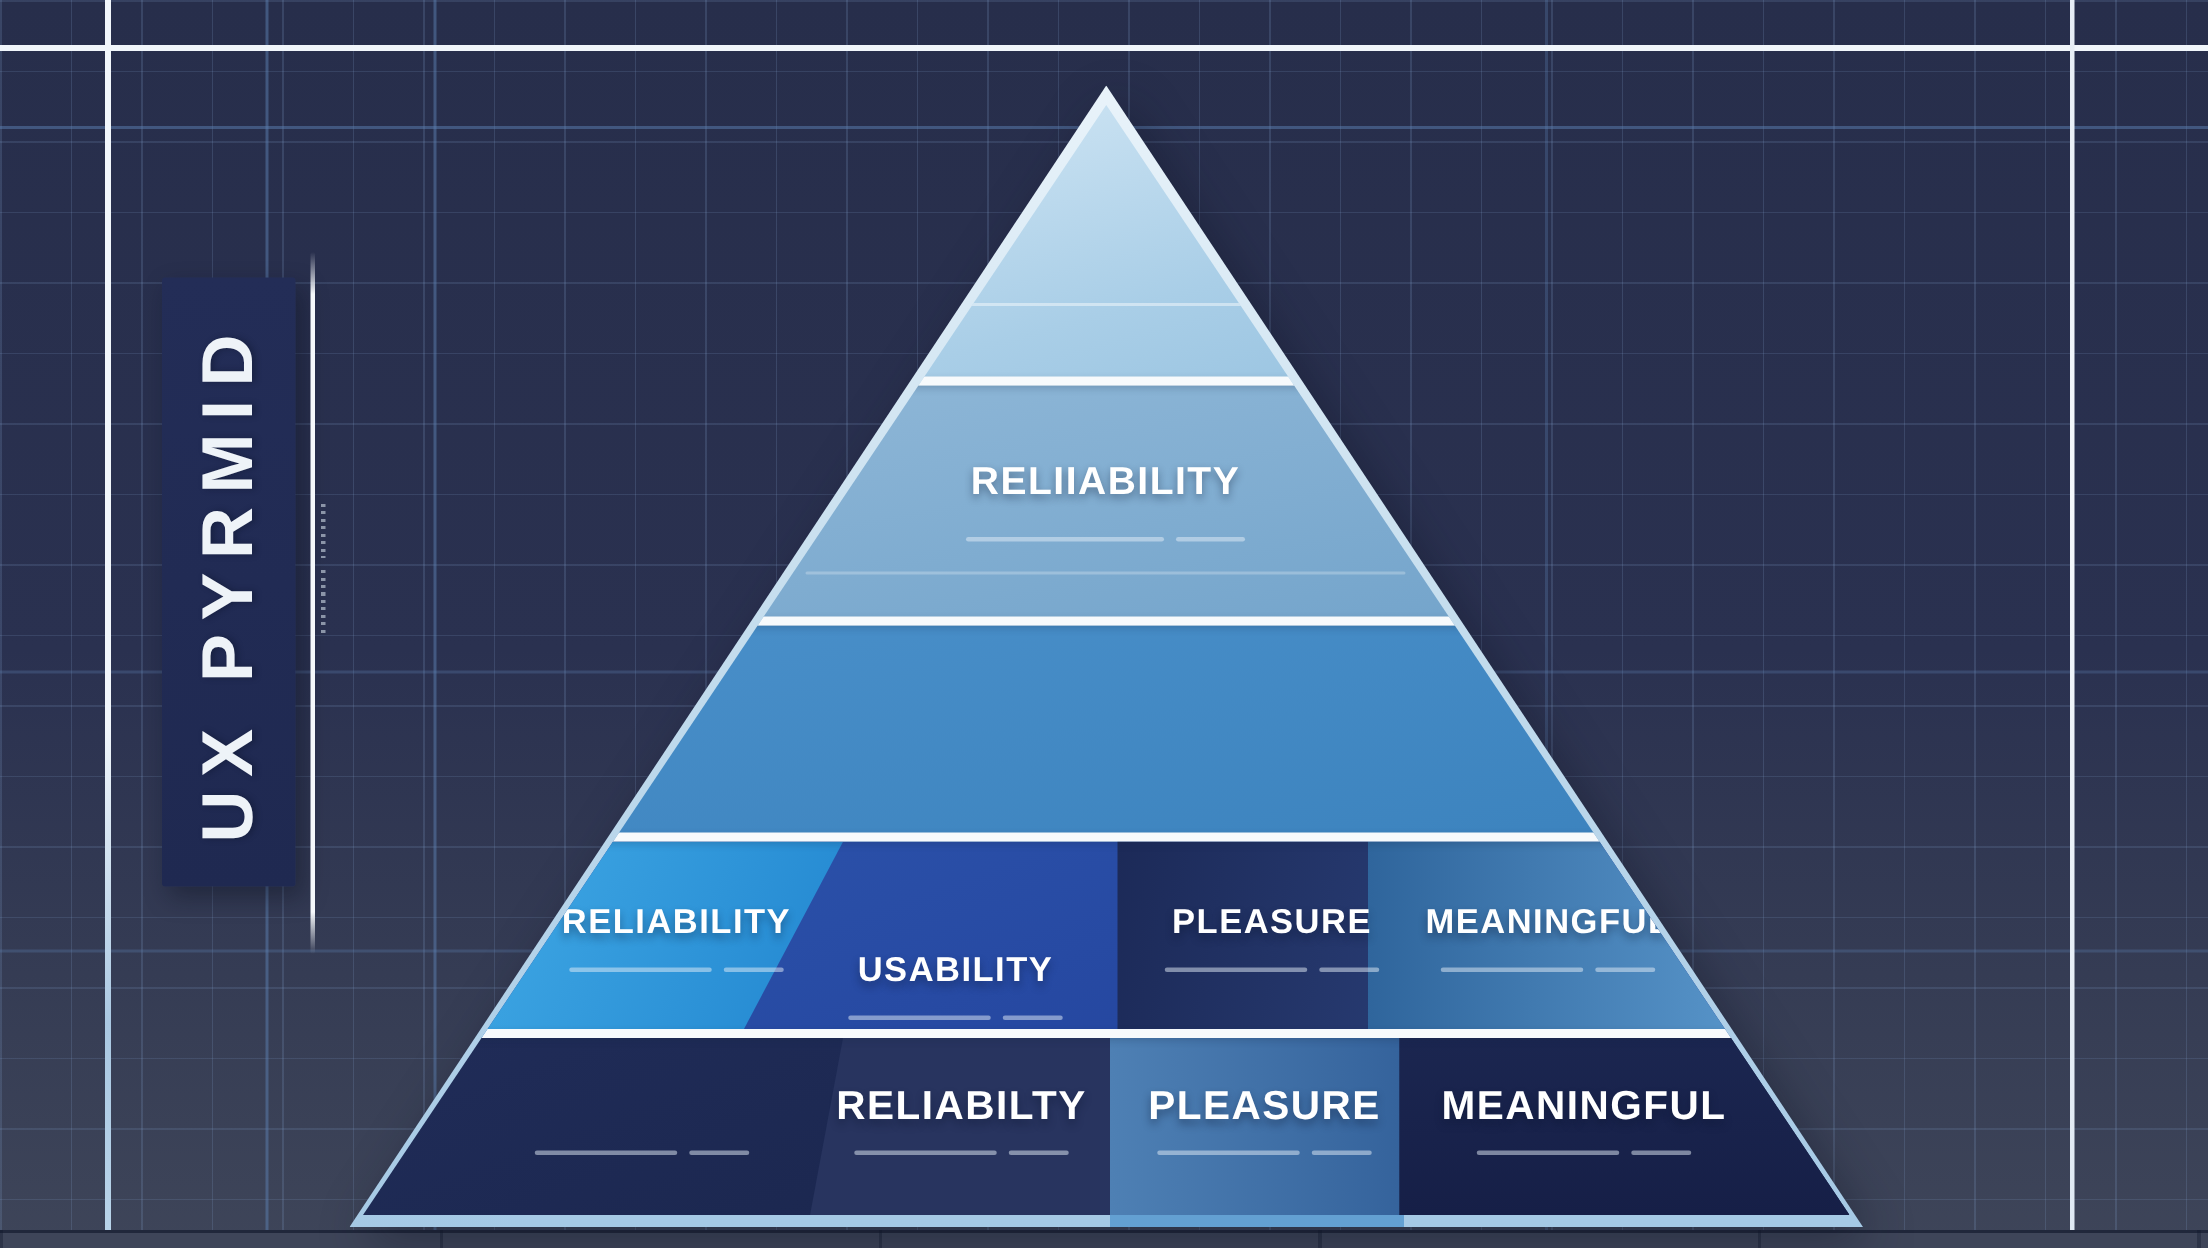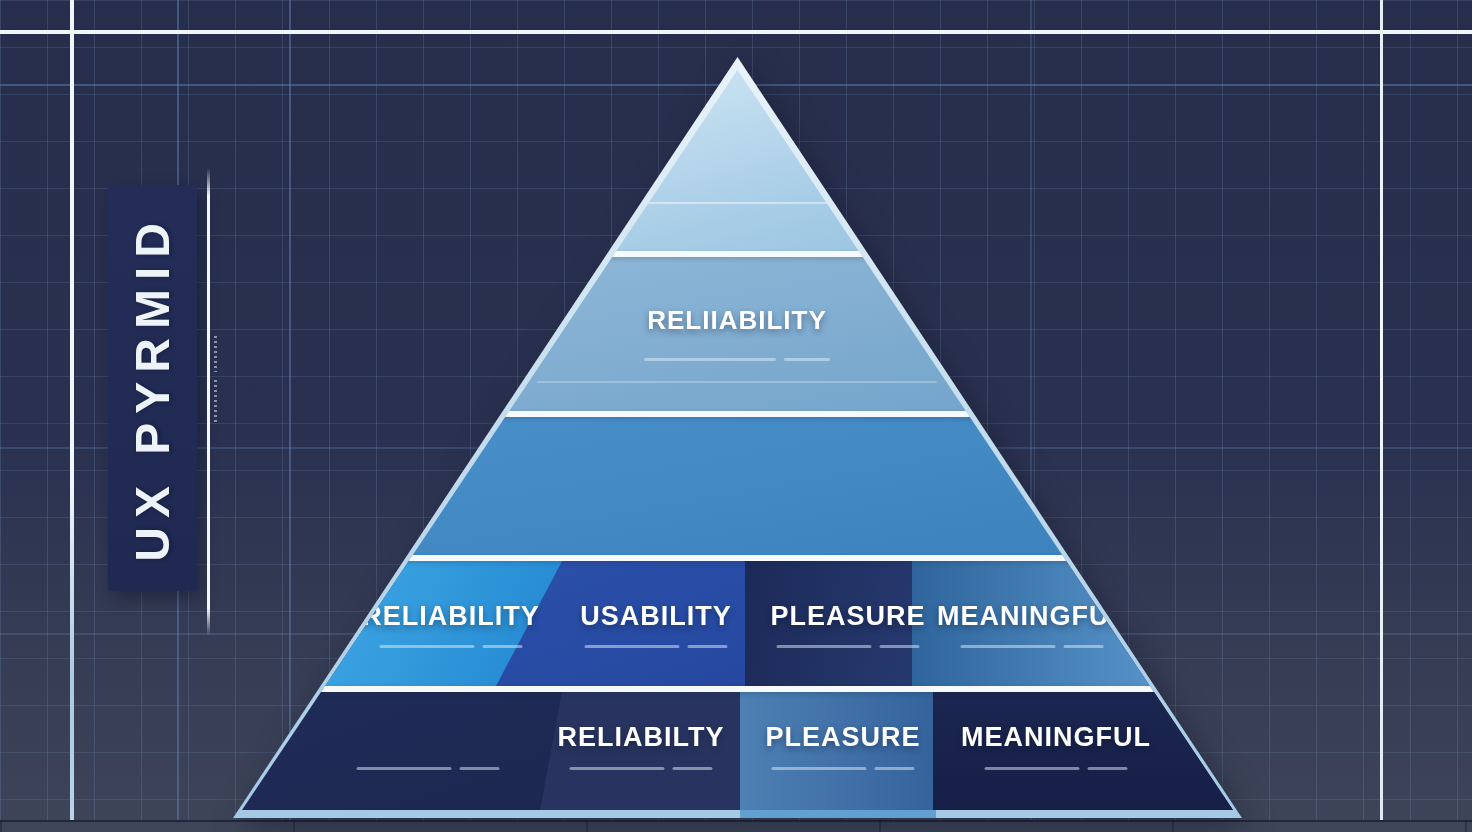--- a/index.html
+++ b/index.html
@@ -77,23 +77,23 @@
   .divider { position:absolute; left:0; right:0; height:6px; background:var(--divider);
     box-shadow:0 2px 5px #14284633; }
   .d1 { top:181px; } .d2 { top:341px; } .d3 { top:485px; } .d4 { top:616px; }
   .faint-line { position:absolute; height:2px; border-radius:2px; background:#ffffff73; transform:translateX(-50%); }
   .fl1 { left:495px; top:132px; width:235px; }
   .fl2 { left:495px; top:311px; width:400px; background:#ffffff40; }
   .lbl { position:absolute; transform:translateX(-50%); text-align:center; white-space:nowrap;
     color:#fff; font-weight:bold; letter-spacing:1px; text-shadow:0 3px 6px #0a142d66; }
   .lbl-l2 { left:495px; top:235px; font-size:26px; }
   .lbl-l3 { left:495px; top:389px; font-size:29px; }
-  .lbl-l4 { top:531px; font-size:27px; }
+  .lbl-l4 { top:531px; font-size:23px; }
   .lbl-l5 { top:652px; font-size:27px; }
-  .x-209{left:209px;} .x-405{left:414px;} .x-606{left:606px;} .x-790{left:790px;}
+  .x-209{left:209px;} .x-405{left:395px;margin-top:32px;} .x-606{left:606px;} .x-790{left:790px;}
   .x-186{left:186px;} .x-399{left:399px;} .x-601{left:601px;} .x-814{left:814px;}
   .fineprint { position:absolute; transform:translateX(-50%); display:flex; gap:8px; align-items:center; }
   .fineprint i { display:block; height:3px; border-radius:2px; background:#e4eef780; }
   .fineprint .seg-a { width:95px; } .fineprint .seg-b { width:40px; }
   .fp-l2 { left:495px; top:288px; } .fp-l2 .seg-a { width:132px; } .fp-l2 .seg-b { width:46px; }
   .fp-l4 { top:575px; } .fp-l5 { top:697px; }
   .base-tint { position:absolute; left:507px; top:753px; width:196px; height:8px; background:#63a0d2; }
 </style>
 </head>
 <body>

